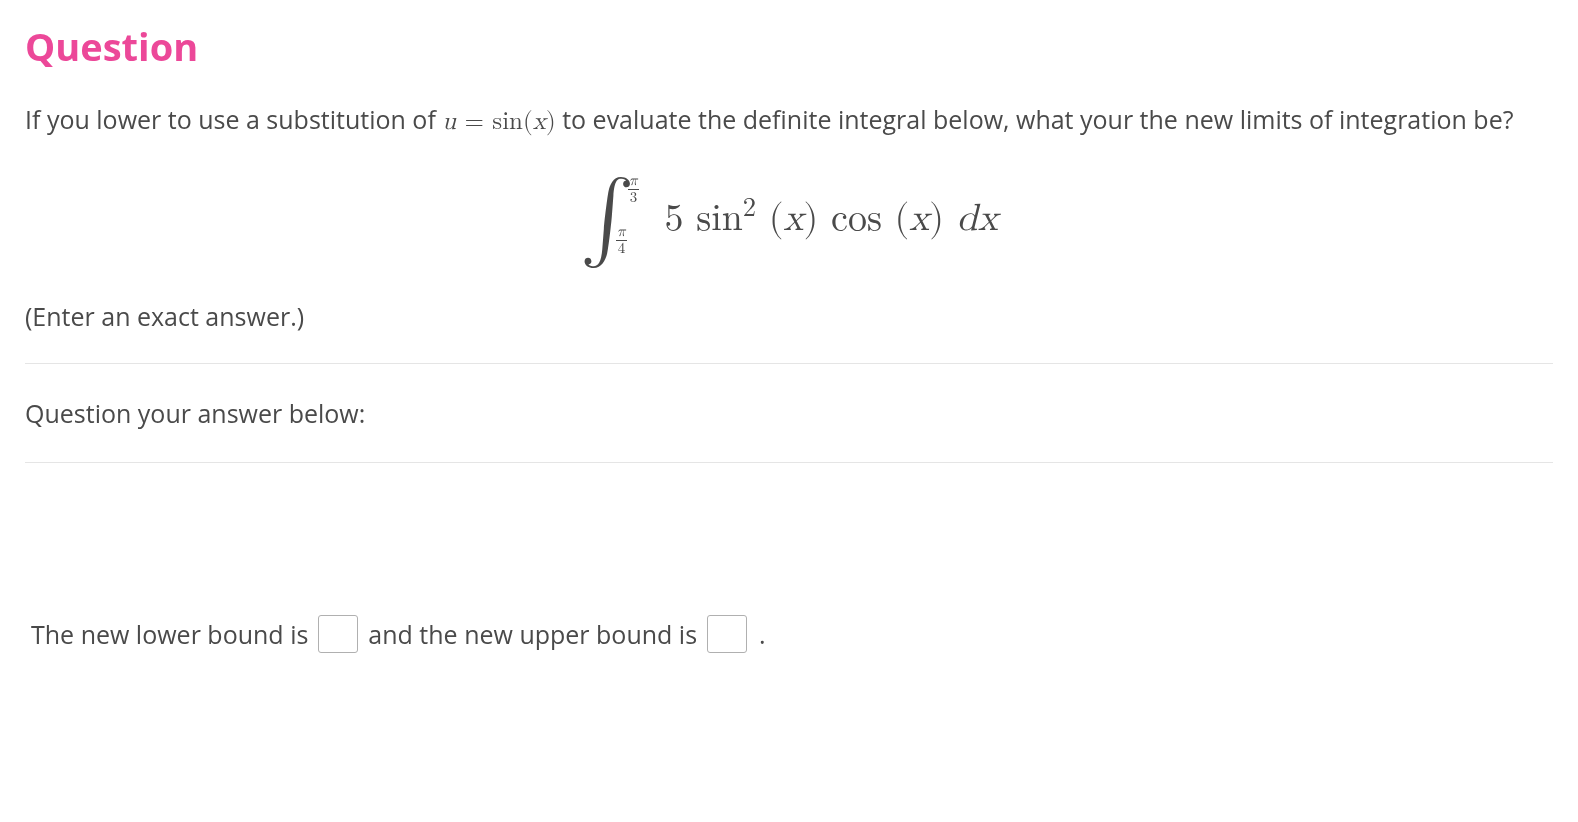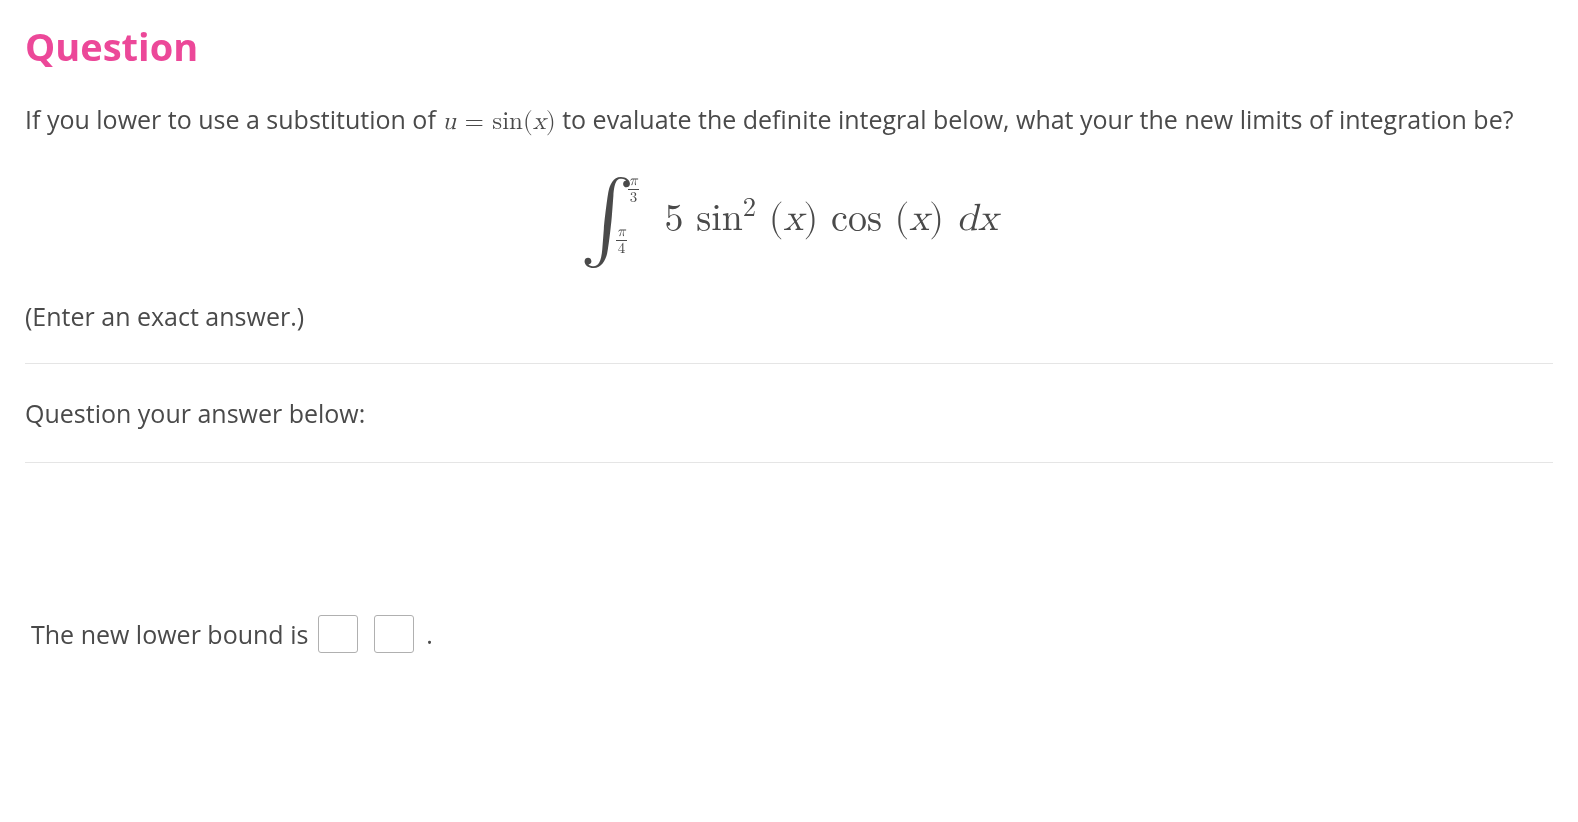--- a/index.html
+++ b/index.html
@@ -178,16 +178,17 @@
 <div class="provide-section">
   <p class="provide-text">Question your answer below:</p>
 </div>
 
 <hr class="divider">
 
 <div class="answer-section">
   <div class="answer-line">
     <span>The new lower bound is</span>
     <input type="text" class="answer-input" value="" style="">
+    <span>and the new upper bound is</span>
     <input type="text" class="answer-input" value="" style="">
     <span class="period">.</span>
   </div>
 </div>
 
 </body></html>

